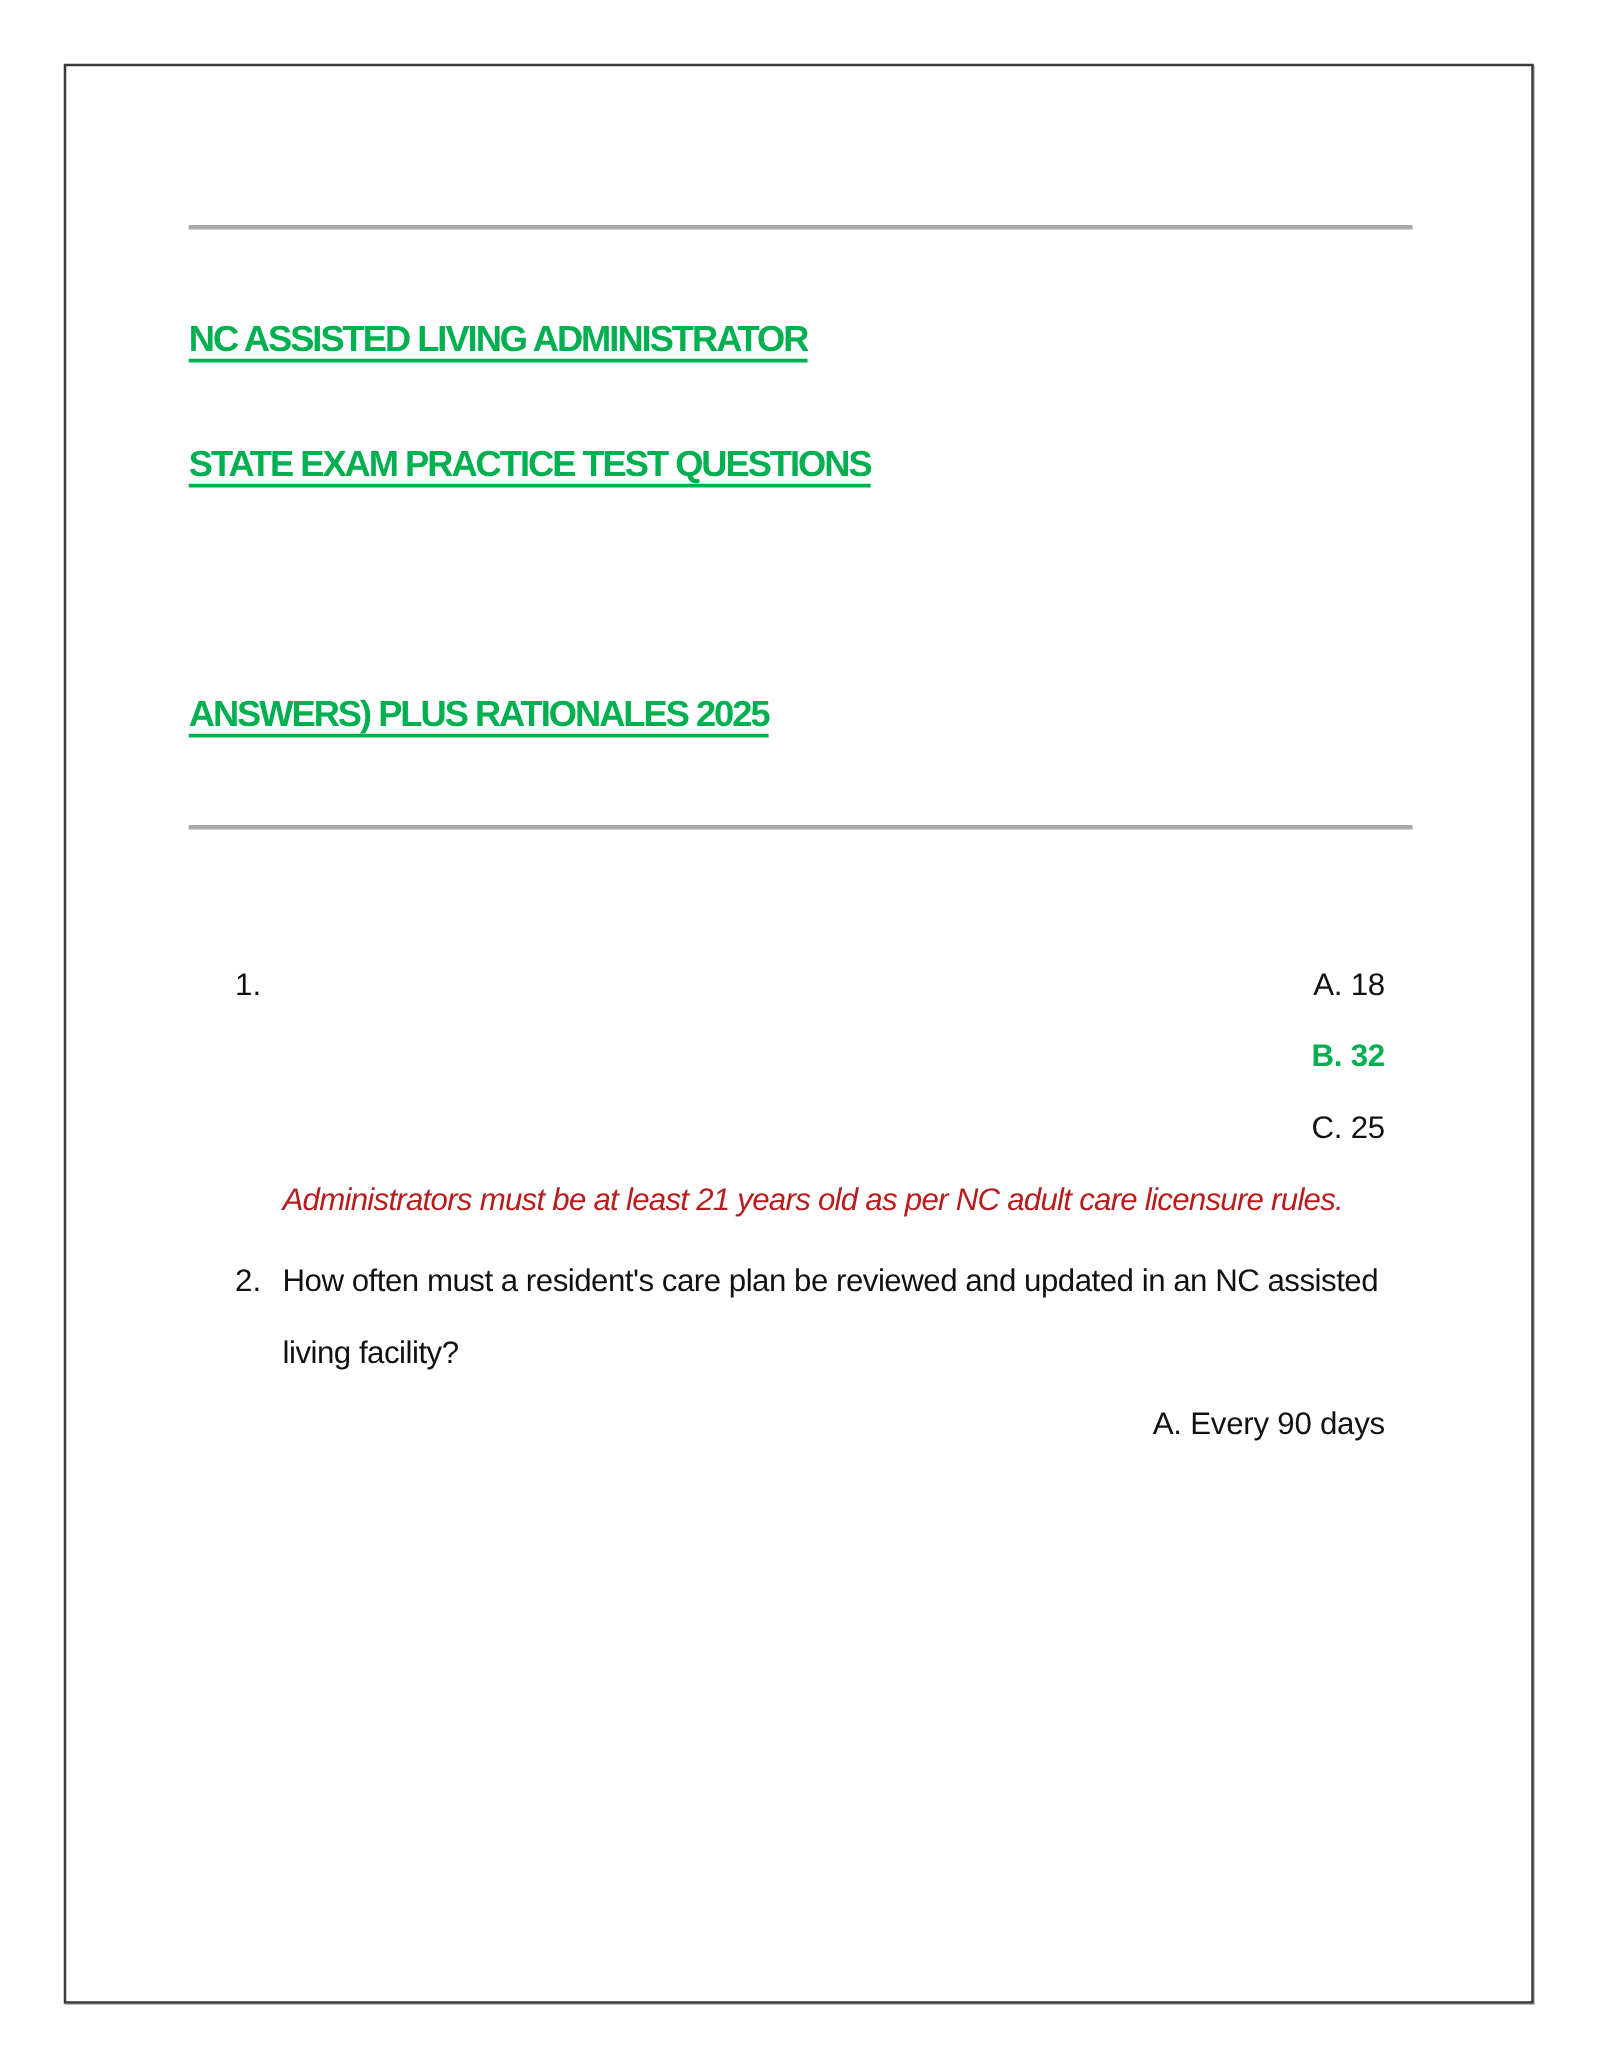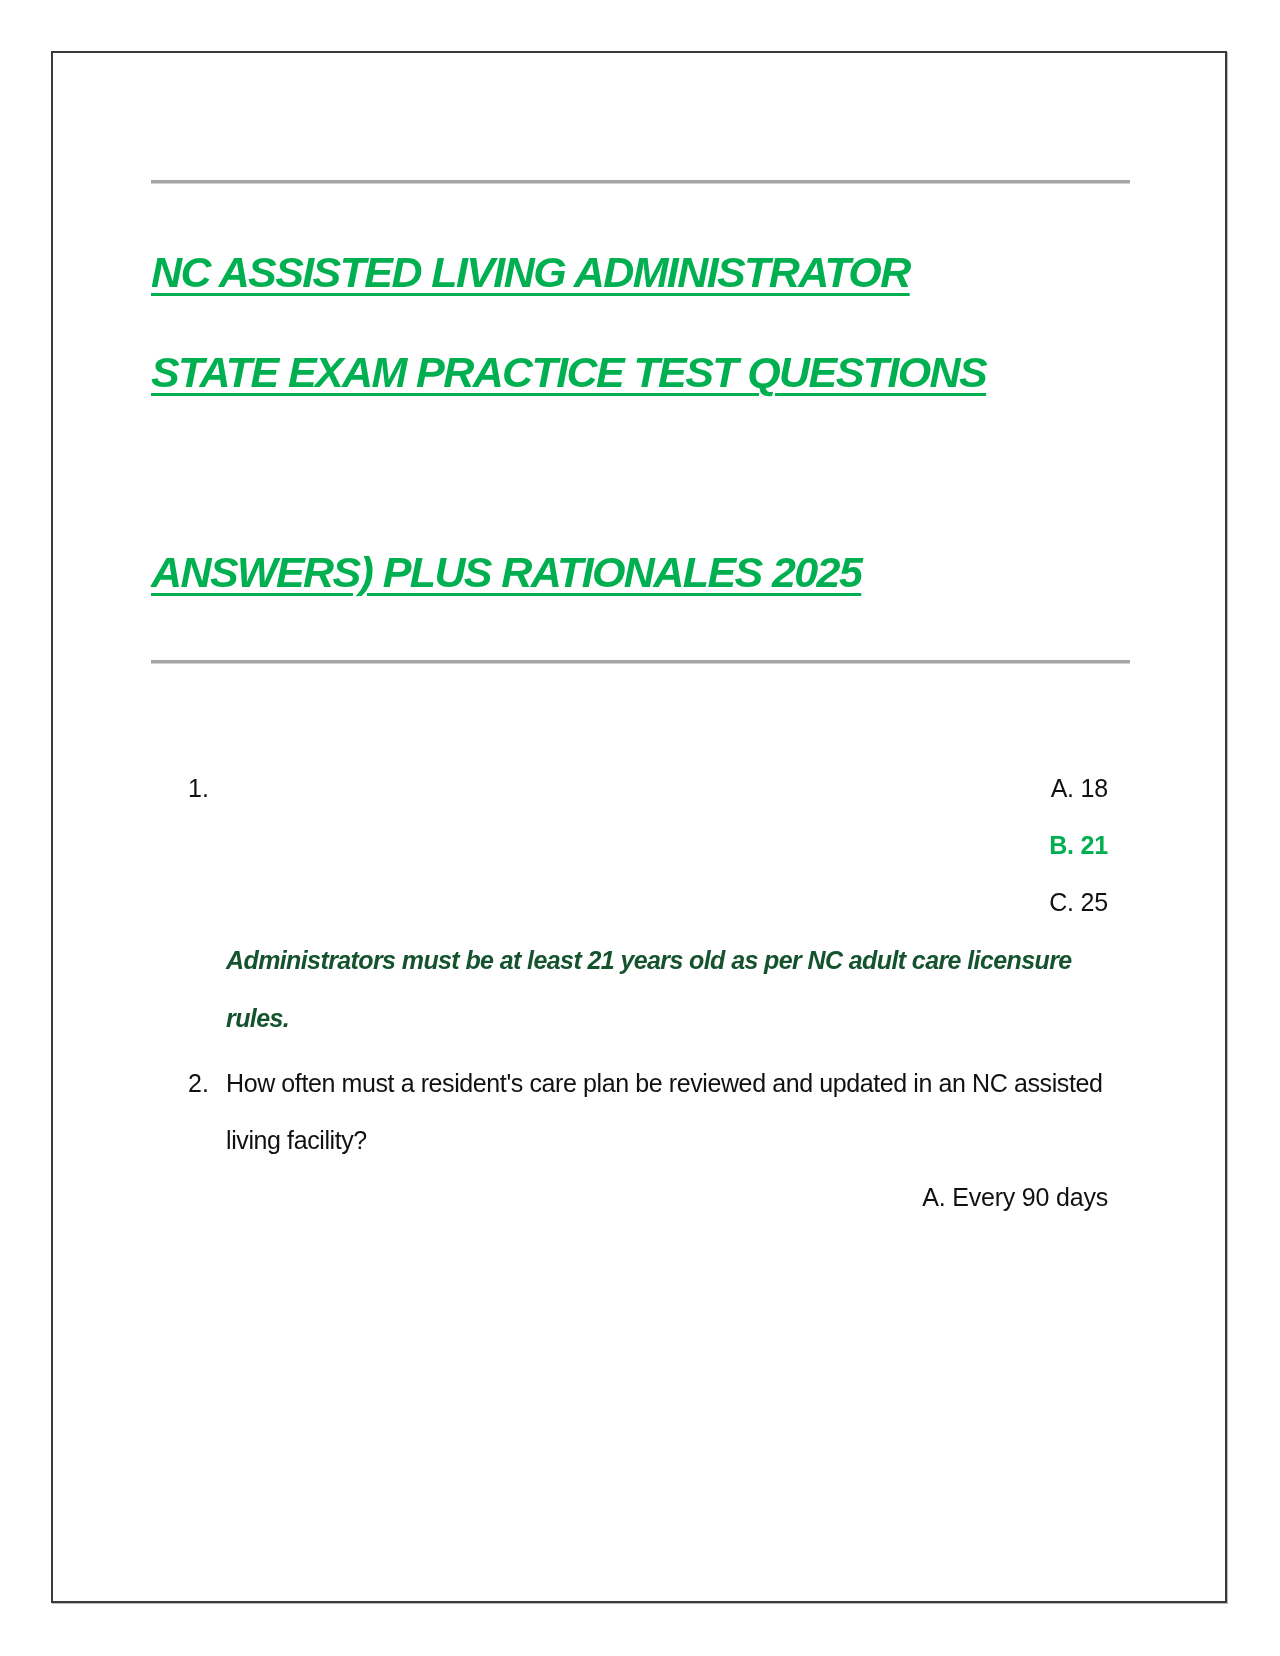--- a/index.html
+++ b/index.html
@@ -36,23 +36,22 @@
     .hr.top { top: 180px; }
     .hr.bottom { top: 660px; }
     .title {
       position: absolute;
       left: 151px;
       top: 222px;
       width: 990px;
       margin: 0;
       color: #00b050;
       font-family: "Liberation Sans", sans-serif;
-      font-style: italic;
       font-weight: bold;
-      font-size: 43px;
+      font-size: 29px;
       line-height: 100px;
       letter-spacing: -1.6px;
     }
     .title span {
       text-decoration: underline;
       text-decoration-thickness: 3px;
       text-underline-offset: 6px;
     }
     .questions {
       position: absolute;
@@ -83,22 +82,22 @@
     .opt {
       line-height: 57px;
       letter-spacing: -0.2px;
       text-align: right;
     }
     .opt.correct {
       color: #00b050;
       font-weight: bold;
     }
     .rationale {
-      color: #14532d;
-      font-weight: bold;
+      color: #b91c1c;
+      font-weight: normal;
       font-style: italic;
       line-height: 58px;
       letter-spacing: -0.6px;
       margin-bottom: 8px;
     }
   </style>
 </head>
 <body>
 
 <div class="page"></div>
@@ -111,21 +110,21 @@
   <br>
   <span>ANSWERS) PLUS RATIONALES 2025</span>
 </h1>
 
 <div class="hr bottom"></div>
 
 <ol class="questions">
   <li class="q">
     <span class="q-num">1.</span>
     <div class="opt">A. 18</div>
-    <div class="opt correct">B. 21</div>
+    <div class="opt correct">B. 32</div>
     <div class="opt">C. 25</div>
     <div class="rationale">Administrators must be at least 21 years old as per NC adult care licensure rules.</div>
   </li>
   <li class="q">
     <span class="q-num">2.</span>
     <div class="q-text">How often must a resident's care plan be reviewed and updated in an NC assisted living facility?</div>
     <div class="opt">A. Every 90 days</div>
   </li>
 </ol>
 

